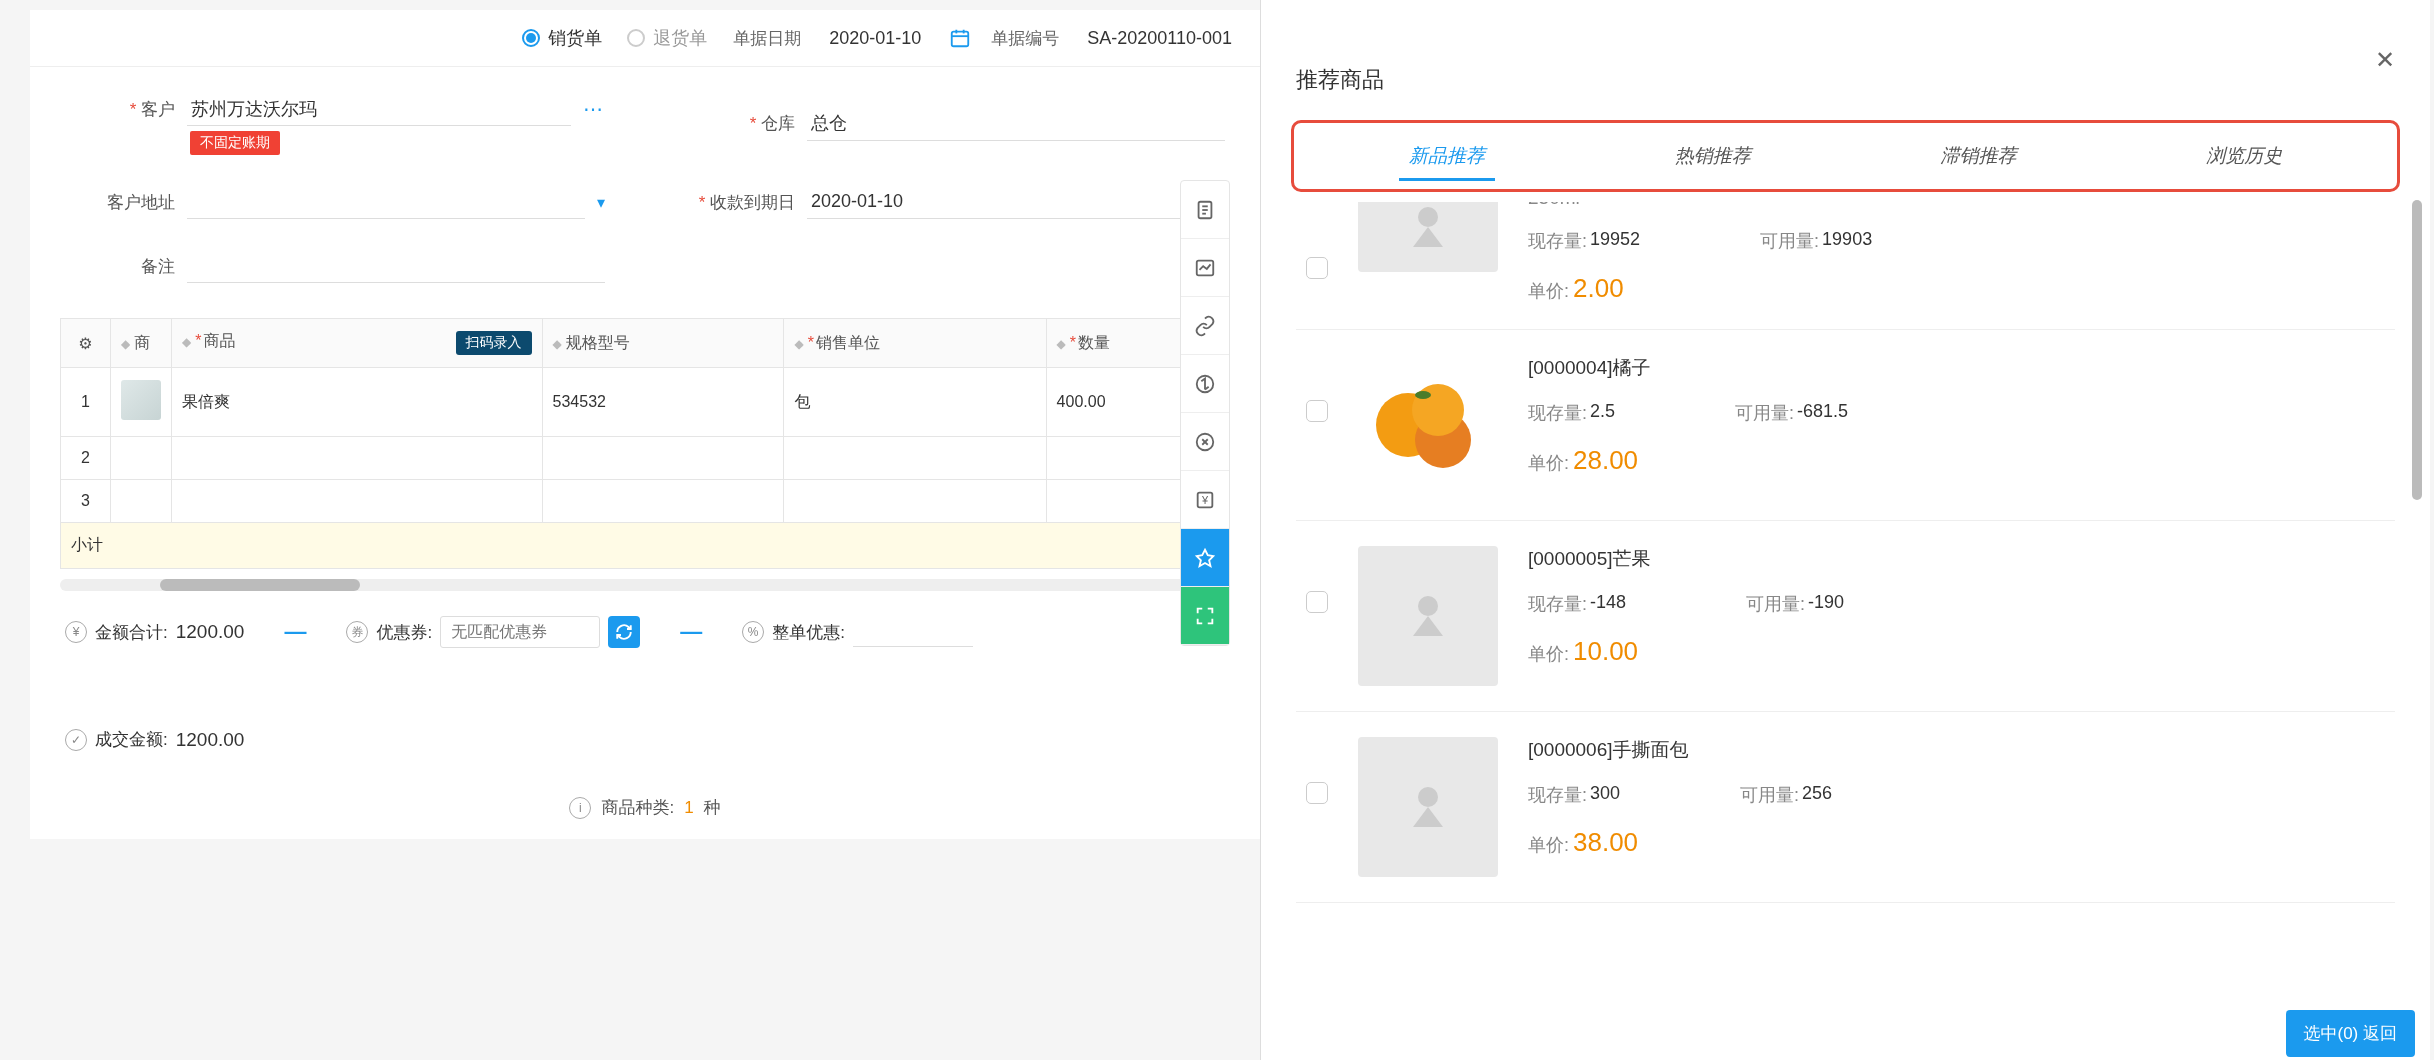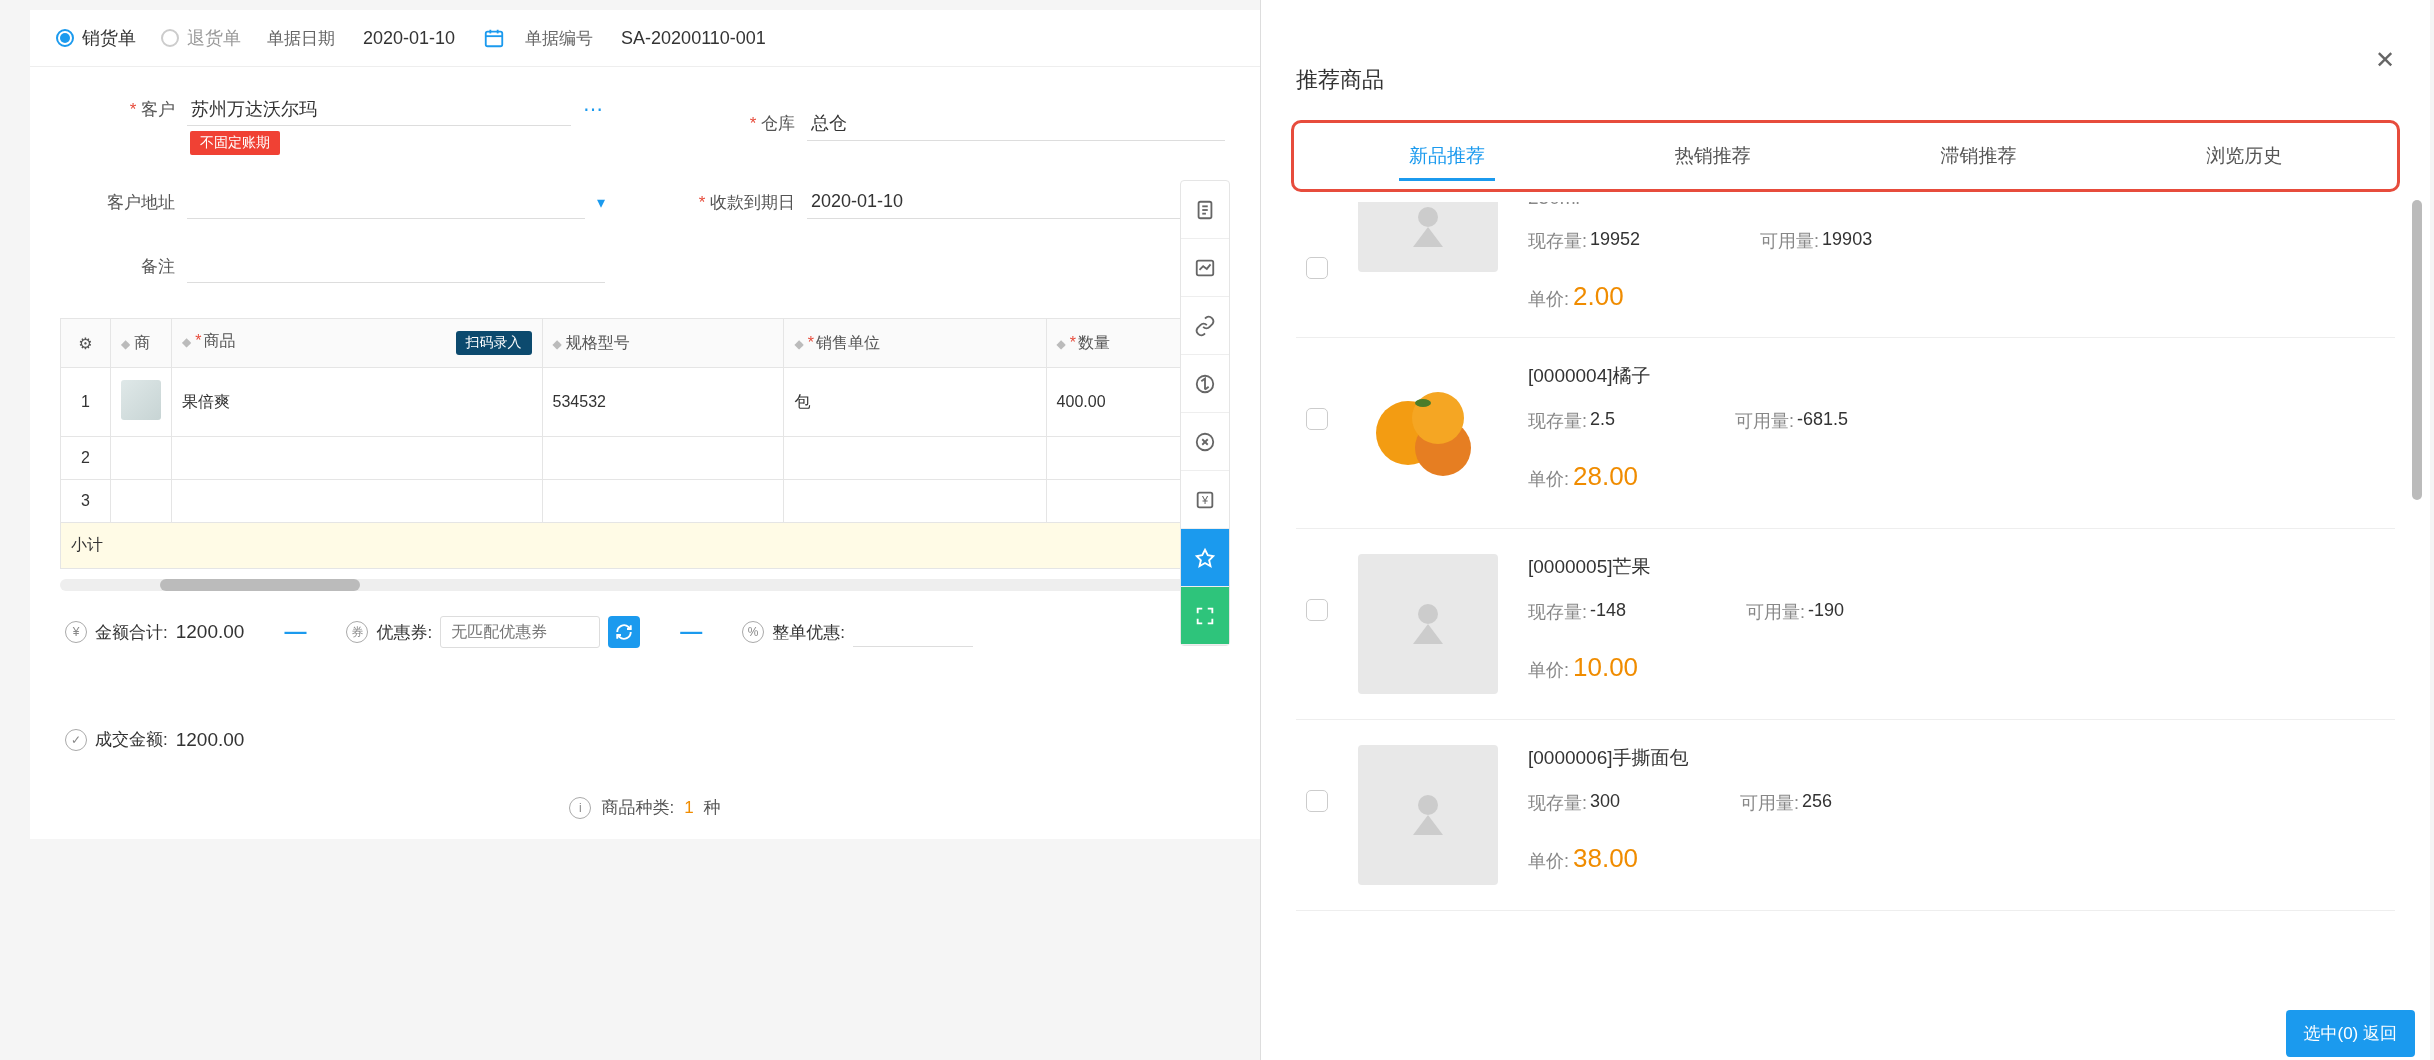--- a/index.html
+++ b/index.html
@@ -1,18 +1,18 @@
 <!DOCTYPE html>
 <html><head>
 <meta charset="utf-8">
 <style>
 * { box-sizing: border-box; margin: 0; padding: 0; }
 body { font-family: -apple-system, "PingFang SC", "Microsoft YaHei", sans-serif; font-size: 14px; color: #333; background: #f5f5f5; width: 2434px; height: 1060px; position: relative; overflow: hidden; }
 .main-panel { position: absolute; left: 30px; top: 10px; width: 1230px; background: #fff; display: flex; flex-direction: column; }
-.tab-row { display: flex; align-items: center; gap: 20px; padding: 10px 20px; border-bottom: 1px solid #eee; }
+.tab-row { display: flex; align-items: center; gap: 20px; padding: 10px 20px; border-bottom: 1px solid #eee; justify-content: flex-end; }
 .doc-type-tabs { display: flex; gap: 25px; background: #fff; padding: 5px 5px; border-radius: 4px; border: 1px solid transparent; }
 .radio-tab { display: flex; align-items: center; gap: 8px; cursor: pointer; font-size: 18px; }
 .radio-circle { width: 18px; height: 18px; border-radius: 50%; border: 2px solid #ccc; display: inline-flex; align-items: center; justify-content: center; }
 .radio-circle.selected { border-color: #1b9aee; }
 .radio-circle.selected::after { content: ""; width: 10px; height: 10px; border-radius: 50%; background: #1b9aee; }
 .field-label { color: #666; font-size: 17px; }
 .field-value { font-size: 18px; color: #333; padding: 4px 8px; }
 .cal-icon { color: #1b9aee; font-size: 20px; }
 .form-area { padding: 25px 35px 10px; }
 .form-grid { display: grid; grid-template-columns: 1fr 1fr; column-gap: 80px; row-gap: 30px; }
@@ -48,38 +48,38 @@
 .bottom-info { text-align: center; padding: 20px; font-size: 17px; color: #555; display:flex; align-items:center; justify-content:center; gap:10px; }
 .bottom-info .num { color: #f08c00; }
 .side-toolbar { position: absolute; left: 1180px; top: 180px; width: 50px; background: #fff; border: 1px solid #e5e5e5; border-radius: 4px; display: flex; flex-direction: column; }
 .side-btn { height: 58px; display: flex; align-items: center; justify-content: center; font-size: 22px; color: #666; border-bottom: 1px solid #eee; cursor: pointer; }
 .side-btn.active { background: #1b9aee; color: #fff; }
 .side-btn.green { background: #2ec47b; color: #fff; }
 .right-panel { position: absolute; left: 1260px; top: 0; width: 1170px; height: 1060px; background: #fff; border-left: 1px solid #ddd; display: flex; flex-direction: column; }
 .rp-header { display: flex; align-items: center; justify-content: space-between; padding: 25px 35px; }
 .rp-title { font-size: 22px; color: #333; margin-top: 40px; }
 .close-x { font-size: 24px; color: #666; cursor: pointer; }
-.rp-tabs-wrap { position: relative; padding: 0 30px; }
+.rp-tabs-wrap { position: relative; padding: 0 30px; font-style: italic; }
 .rp-tabs { display: flex; border: 3px solid #e74c3c; border-radius: 10px; padding: 10px 20px; justify-content: space-around; }
 .rp-tab { font-size: 19px; color: #555; cursor: pointer; padding: 10px 20px; position: relative; }
 .rp-tab.active { color: #1b9aee; }
 .rp-tab.active::after { content: ""; position: absolute; left: 10px; right: 10px; bottom: -2px; height: 3px; background: #1b9aee; }
 .rp-list { flex: 1; overflow-y: auto; padding: 10px 35px 20px; margin-top: 10px; position: relative; }
 .prod-row { display: flex; gap: 30px; padding: 25px 10px; border-bottom: 1px solid #eee; align-items: flex-start; }
 .prod-check { width: 22px; height: 22px; border: 1px solid #ccc; border-radius: 5px; margin-top: 45px; cursor: pointer; flex-shrink: 0; }
 .prod-img { width: 140px; height: 140px; background: #e8e8e8; border-radius: 4px; flex-shrink: 0; display: flex; align-items: center; justify-content: center; }
 .prod-info { flex: 1; display: flex; flex-direction: column; gap: 20px; }
 .prod-name { font-size: 19px; color: #333; }
 .prod-stats { display: flex; gap: 120px; }
 .stat { display: flex; gap: 3px; font-size: 18px; }
 .stat-lbl { color: #888; }
 .stat-val { color: #333; }
 .prod-price { display: flex; gap: 4px; align-items: baseline; }
 .price-lbl { color: #888; font-size: 18px; }
-.price-val { color: #f08c00; font-size: 26px; font-weight: 500; margin-top: 8px; }
+.price-val { color: #f08c00; font-size: 26px; font-weight: 500; }
 .rp-footer { position: absolute; right: 15px; bottom: 15px; }
 .sel-return-btn { background: #1b9aee; color: #fff; padding: 14px 18px; border-radius: 4px; font-size: 17px; cursor: pointer; }
 .scroll-track { position: absolute; right: 8px; top: 200px; width: 10px; height: 420px; background: transparent; }
 .scroll-thumb { width: 10px; height: 300px; background: #bbb; border-radius: 5px; }
 svg { display: block; }
 </style>
 </head>
 <body>
 
 <div class="main-panel">

